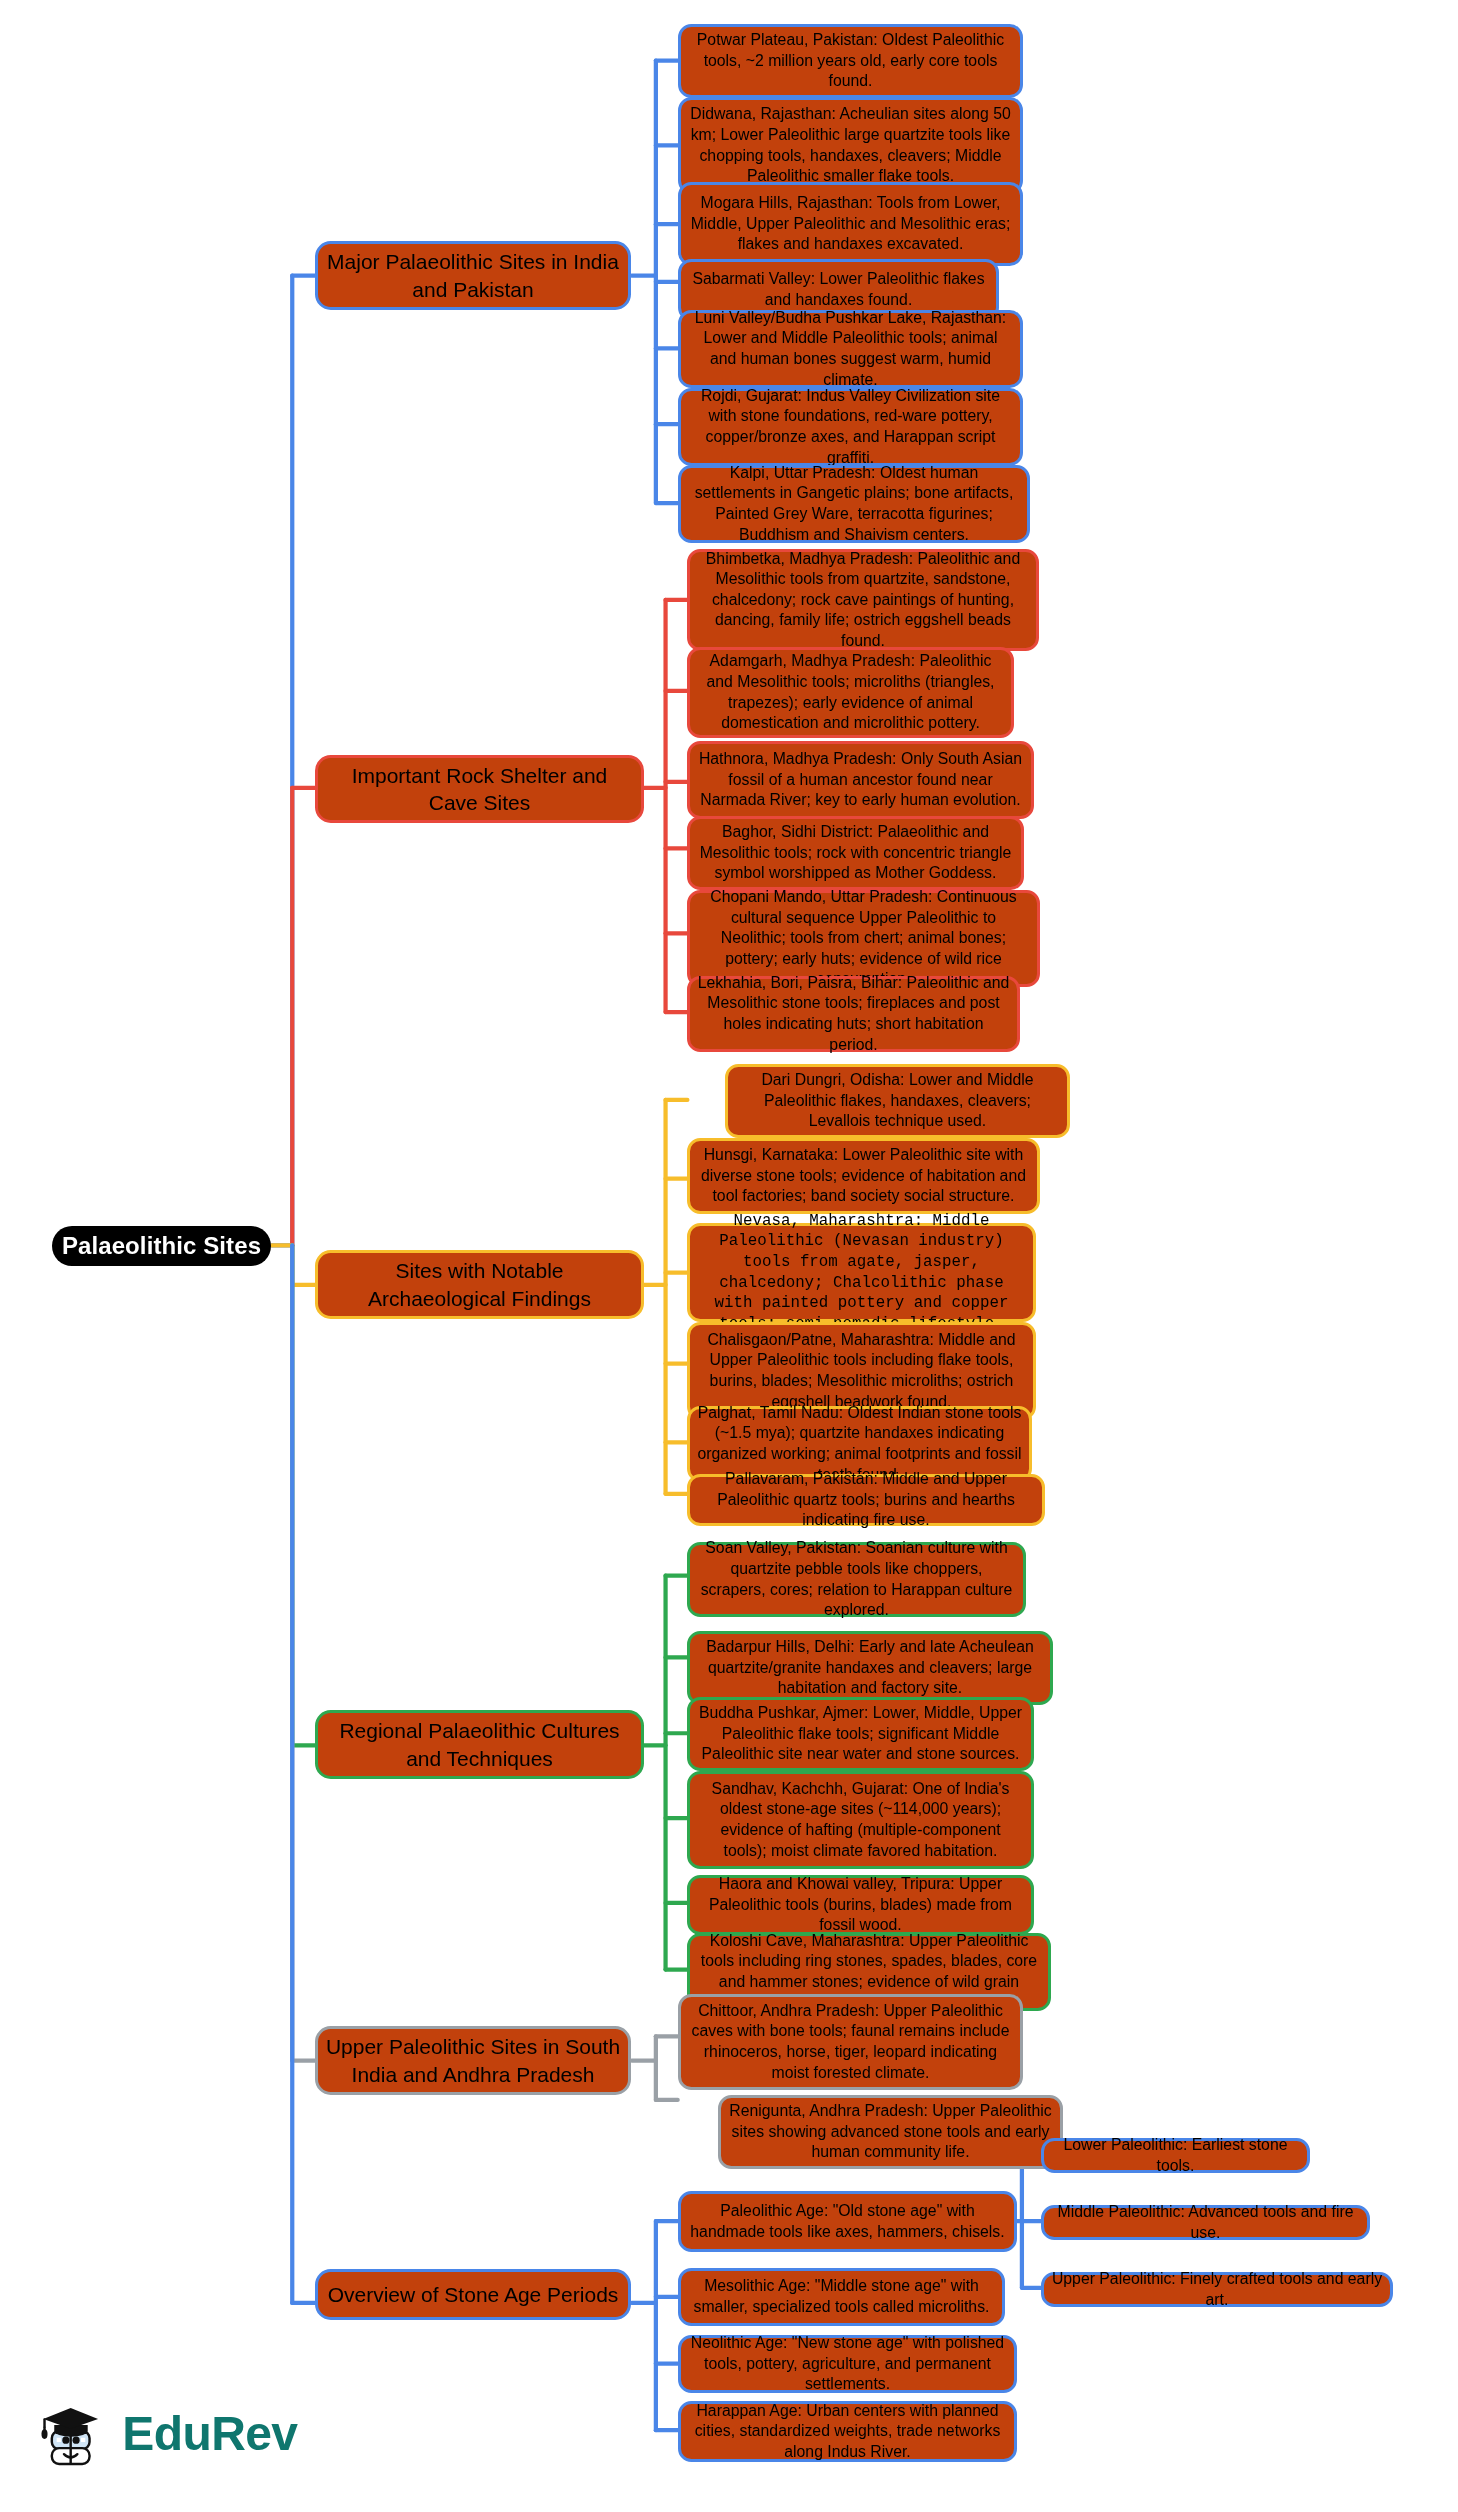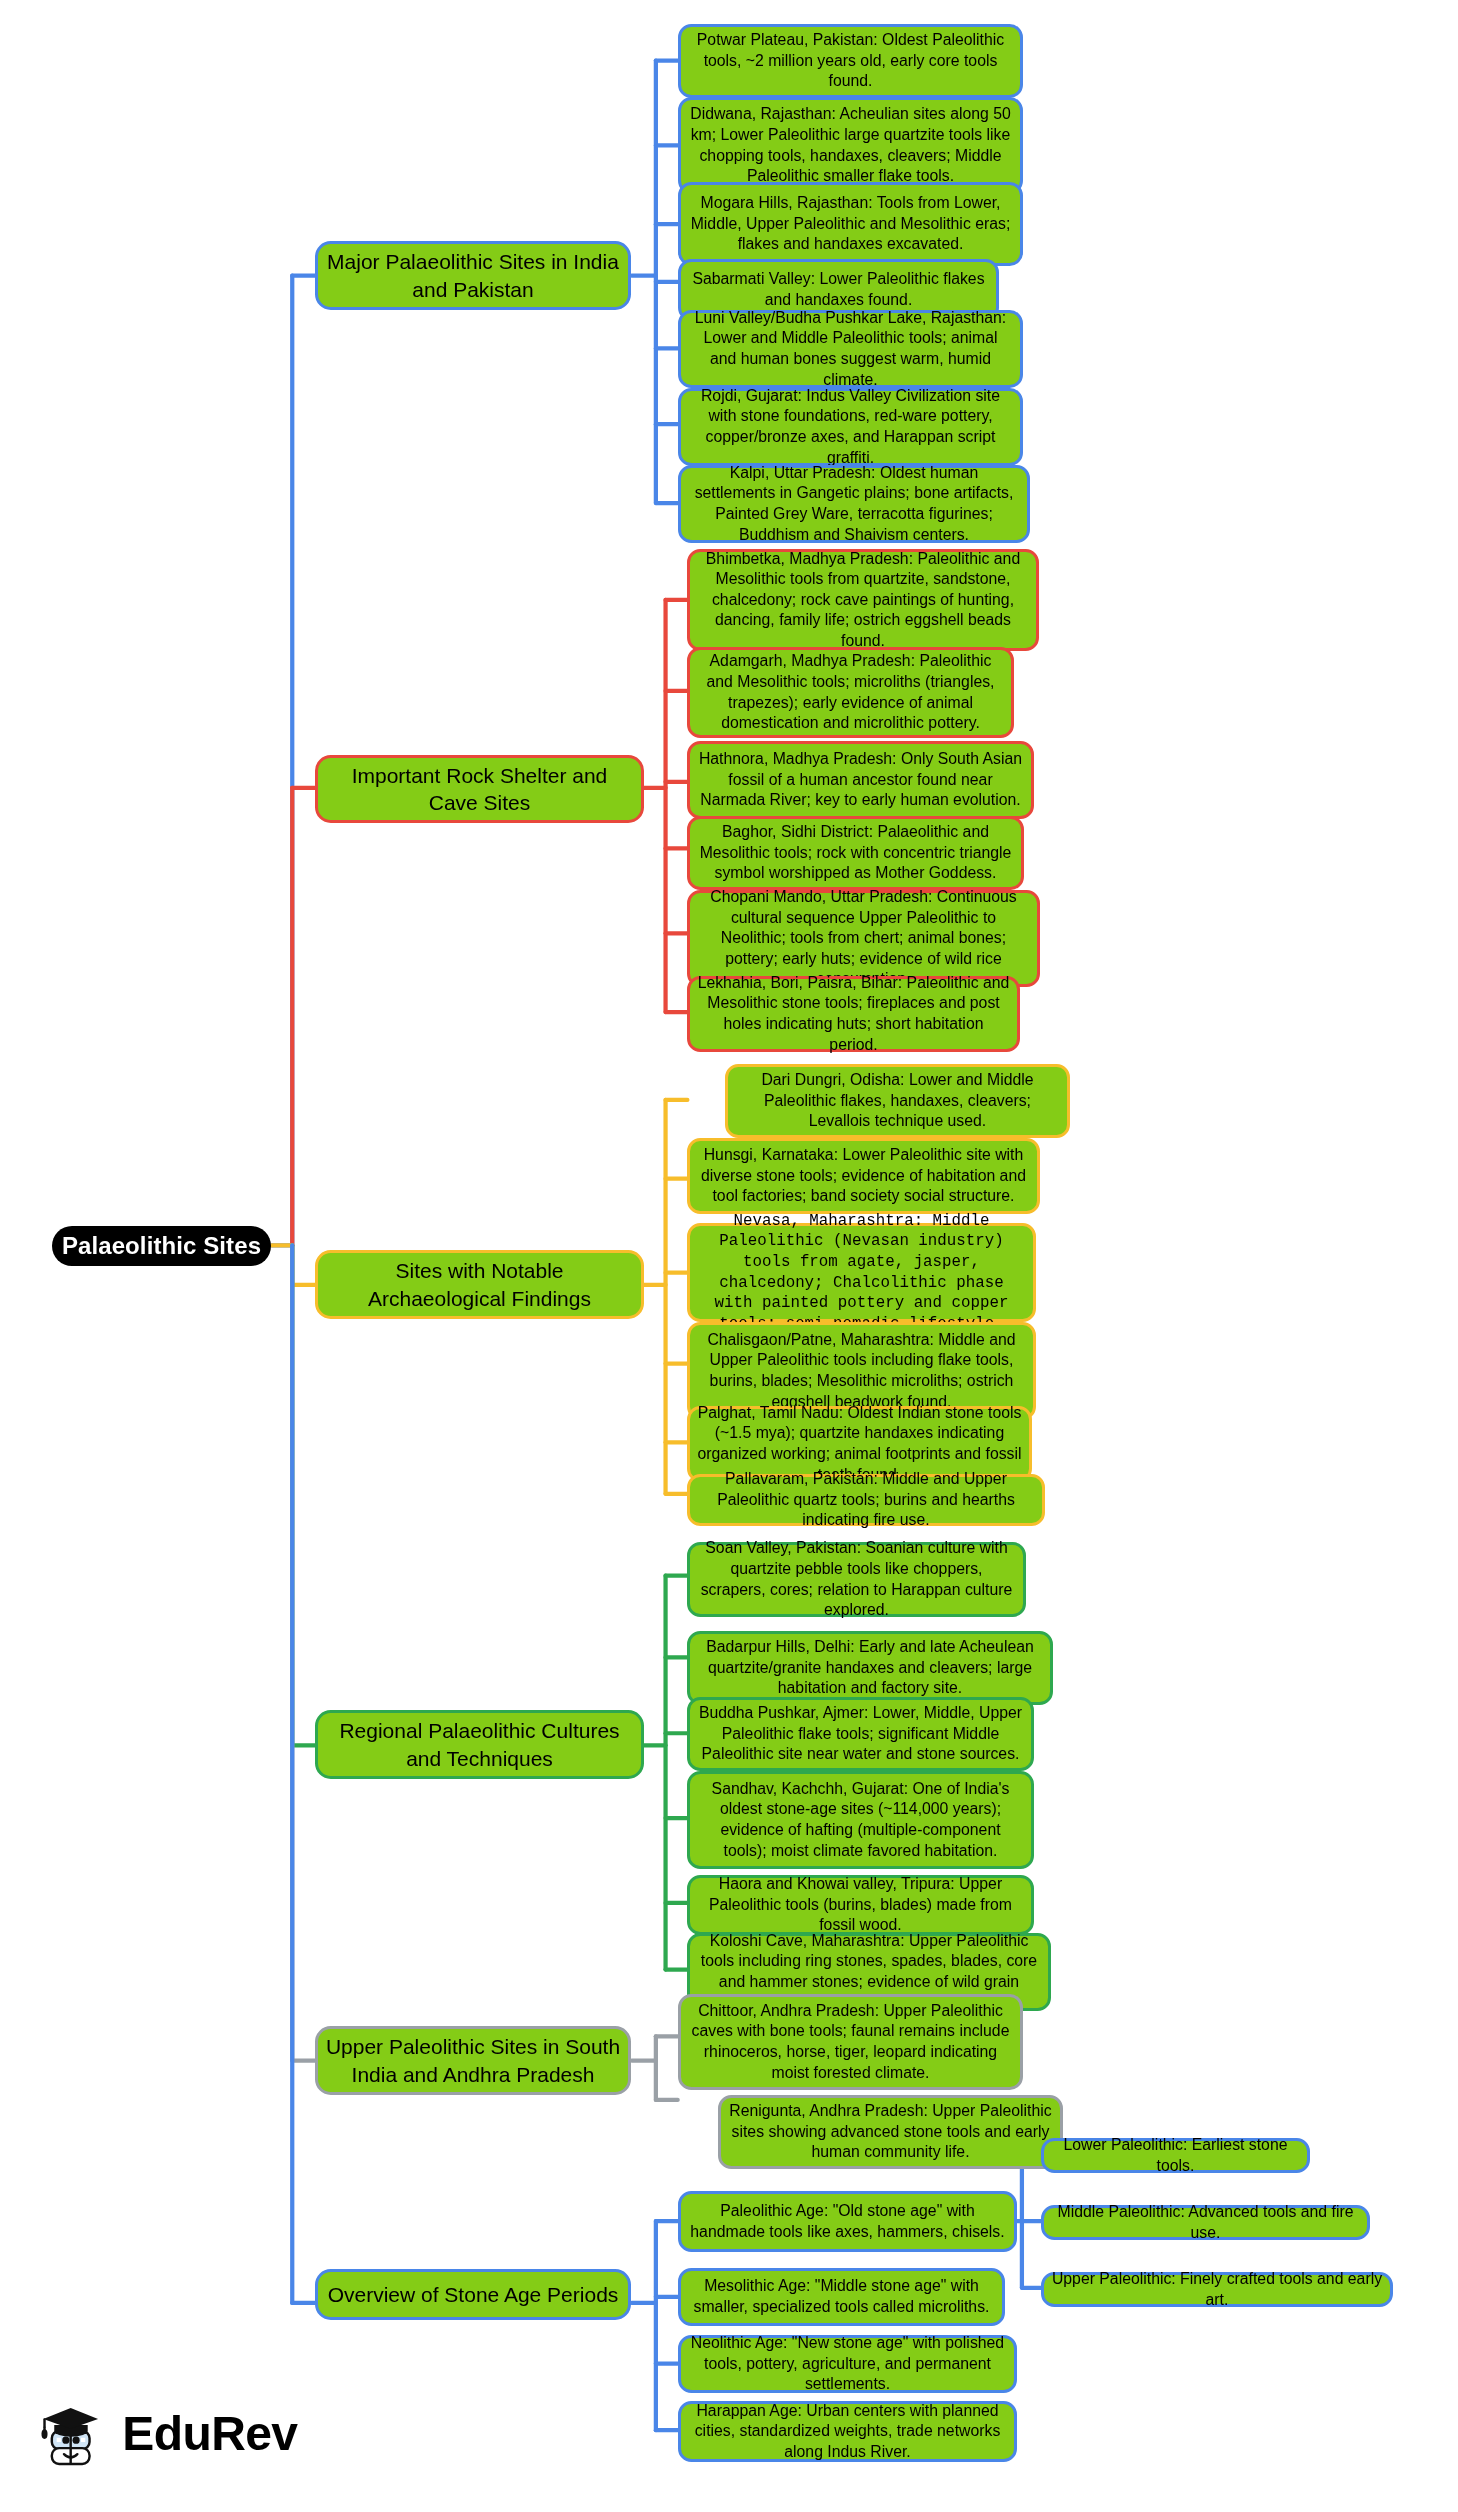--- a/index.html
+++ b/index.html
@@ -8,21 +8,21 @@
     width:1459px; height:2512px;
     position:relative; overflow:hidden;
     color:#000;
   }
   #canvas{position:absolute; inset:0;}
   svg.links{position:absolute; left:0; top:0; width:1459px; height:2512px; pointer-events:none;}
 
   .node{
     position:absolute;
     box-sizing:border-box;
-    background:#84cc16;
+    background:#c2410c;
     border-radius:13.3px;
     display:flex; align-items:center; justify-content:center;
     text-align:center;
     line-height:1.30;
     padding:4.8px 7.3px;
   }
   .node span{display:block;width:100%;}
 
   
   .root{
@@ -59,21 +59,21 @@
   }
 
   .c-blue  {border-color:#4a86e8;}
   .c-red   {border-color:#e8483c;}
   .c-amber {border-color:#f7bd2b;}
   .c-green {border-color:#2ea84f;}
   .c-gray  {border-color:#9aa0a6;}
 
   
   #logo{position:absolute; left:36px; top:2397px; display:flex; align-items:center; gap:13.3px;}
-  #logo .logo-text{font-size:48px; font-weight:bold; letter-spacing:-0.6px; color:#000000;}
+  #logo .logo-text{font-size:48px; font-weight:bold; letter-spacing:-0.6px; color:#0f766e;}
 </style>
 </head>
 <body>
 
 <div id="canvas">
 
   <svg class="links" viewBox="0 0 2407 4145">
 
     <g fill="none" stroke-width="7" stroke-linecap="round">
 

